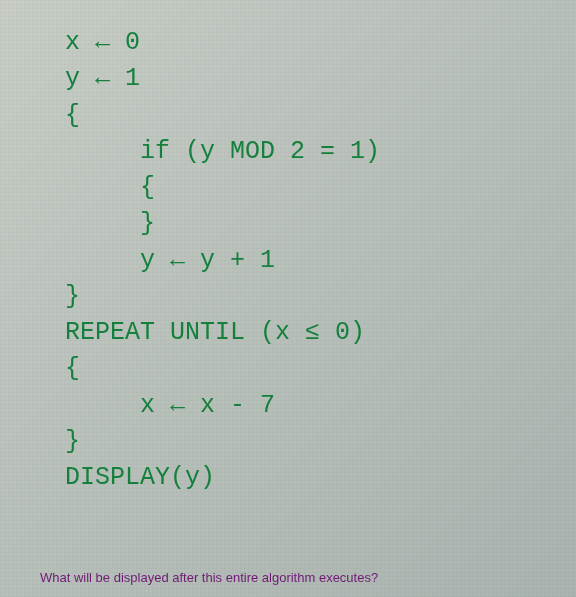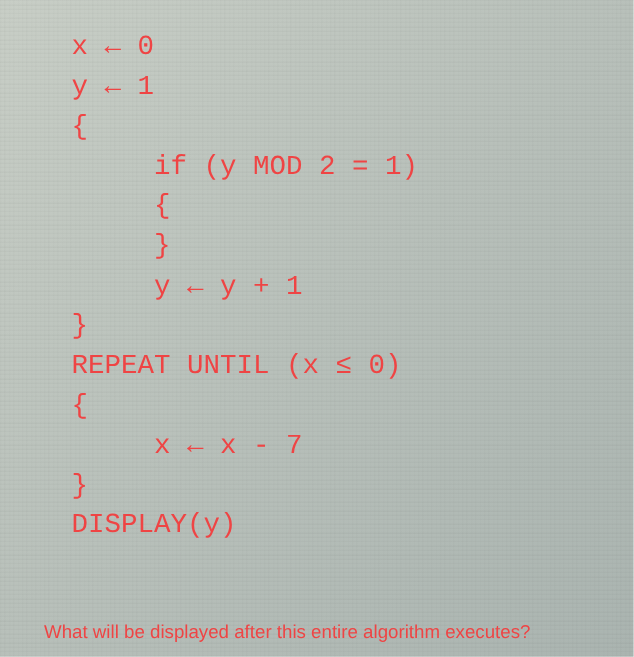--- a/index.html
+++ b/index.html
@@ -30,30 +30,30 @@
     }
     .code-block {
       font-size: 25px;
       line-height: 1.45;
       font-weight: 500;
       position: relative;
       z-index: 1;
     }
     .code-line {
       white-space: pre;
-      color: #ef4444;
+      color: #15803d;
     }
     .question {
       position: absolute;
       bottom: 12px;
       left: 40px;
       right: 20px;
       font-family: Arial, sans-serif;
-      font-size: 17px;
-      color: #ef4444;
+      font-size: 13px;
+      color: #701a75;
       font-weight: 400;
       z-index: 1;
     }
   </style>
 </head>
 <body>
 
 <div class="code-block">
   <div class="code-line">x ← 0</div>
   <div class="code-line">y ← 1</div>

